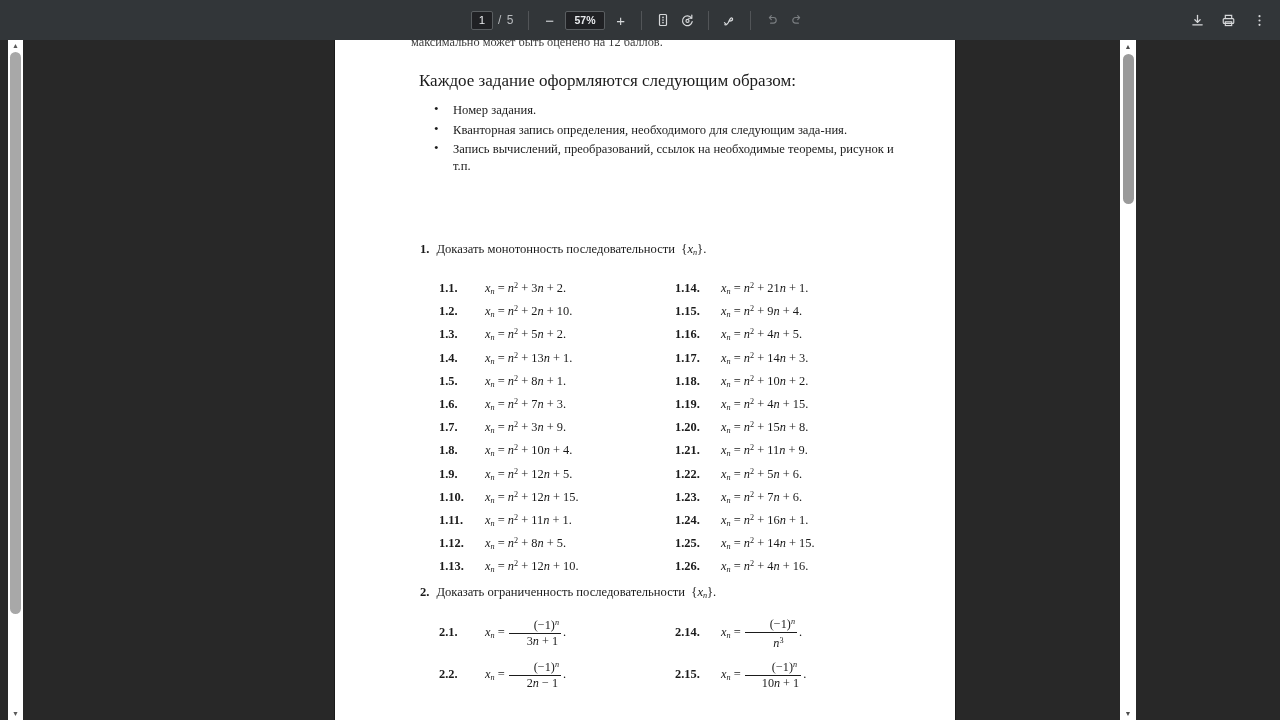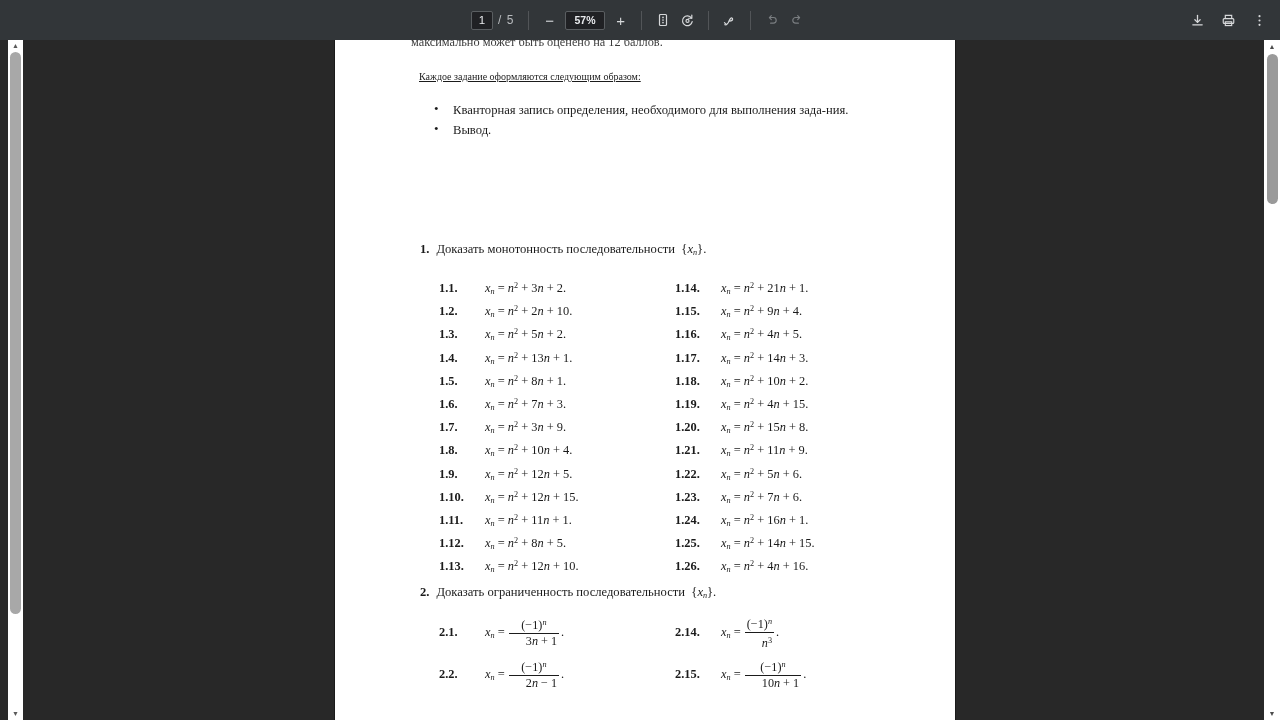--- a/index.html
+++ b/index.html
@@ -51,21 +51,21 @@
     background: #202124; border: 1px solid #5a5e61; border-radius: 2px;
     color: #e8eaed; font-size: 10.5px; font-weight: bold;
     display: flex; align-items: center; justify-content: center;
     margin: 0 3px;
   }
   .tb-btn svg { display:block; }
 
   
   #viewer {
     position: absolute; top: 40px; left: 0;
-    width: 1280px; height: 680px;
+    width: 1136px; height: 680px;
     background: #282828;
     padding-left: 43px;
   }
   
   #left-scrollbar {
     position: absolute; left: 8px; top: 0;
     width: 15px; height: 680px;
     background: #ffffff;
     display: flex; flex-direction: column; align-items: center;
   }
@@ -108,22 +108,21 @@
     padding: 0 28px;
     width: 620px;
   }
   
   .clipped-line {
     position: absolute; top: -5px; left: 76px;
     font-size: 12.3px; color: #3b3b3b;
   }
   .para {
     position: absolute; top: 31px; left: 84px;
-    font-size: 10px;
-    text-decoration: underline;
+    font-size: 17px;
   }
   ul.bullets {
     position: absolute; top: 62px; left: 96px;
     list-style: none; font-size: 12.6px; width: 470px;
   }
   ul.bullets li {
     position: relative; padding-left: 22px; margin-bottom: 3.5px;
     line-height: 16.2px;
   }
   ul.bullets li::before {
@@ -151,21 +150,21 @@
   .mi { font-family: "Liberation Serif", serif; font-style: italic; }
   .mn, .mo { font-family: "Liberation Serif", serif; font-style: normal; }
   sub.sb { font-size: 8.2px; font-style: italic; vertical-align: -2px; }
   sup.sp { font-size: 8.2px; vertical-align: 4px; font-style: normal; }
   sup.spi { font-size: 8.2px; vertical-align: 4px; font-style: italic; }
   .frac {
     display: inline-flex; flex-direction: column;
     vertical-align: middle; text-align: center;
     margin: 0 1px; position: relative; top: -1px;
   }
-  .frac .numer { padding: 0 2px; font-size: 12.2px; line-height: 13px;}
+  .frac .numer { padding: 0 2px; font-size: 12.2px; line-height: 13px; margin-left: 23px;}
   .frac .bar { border-top: 1px solid #1b1b1b; height: 0; margin: 1px 0;}
   .frac .denom { padding: 0 2px; font-size: 12.2px; line-height: 13px; margin-left: 15px;}
   .eqline { display: inline-flex; align-items: center; }
   .after-dot { margin-left: 1px; }
 </style>
 </head>
 <body>
 
 <div id="toolbar">
 
@@ -281,22 +280,23 @@
   </div>
 
   <div id="page">
     <div class="doc">
 
       <div class="clipped-line">максимально может быть оценено на 12 баллов.</div>
 
       <div class="para">Каждое задание оформляются следующим образом:</div>
 
       <ul class="bullets">
-        <li>Кванторная запись определения, необходимого для выполнения зада-ния.</li>
-        <li>Вывод.</li>
+        <li>Номер задания.</li>
+        <li>Кванторная запись определения, необходимого для следующим зада-ния.</li>
+        <li>Запись вычислений, преобразований, ссылок на необходимые теоремы, рисунок и т.п.</li>
       </ul>
 
       <div class="sec" id="sec1-head" style="top:202px;">
         <span class="num">1.</span><span>Доказать монотонность последовательности</span>
         <span>&nbsp;{<span class="mi">x</span><sub class="sb">n</sub>}.</span>
       </div>
 
       <div id="sec1-left">
           <div class="probrow" style="top: 228px; left: 104px;"><span class="id">1.1.</span><span class="formula"><span class="mi">x</span><sub class="sb">n</sub><span class="mo"> = </span><span class="mi">n</span><sup class="sp">2</sup><span class="mo"> + </span><span class="mn">3</span><span class="mi">n</span><span class="mo"> + </span><span class="mn">2</span><span class="mo">.</span></span></div>
           <div class="probrow" style="top: 251.2px; left: 104px;"><span class="id">1.2.</span><span class="formula"><span class="mi">x</span><sub class="sb">n</sub><span class="mo"> = </span><span class="mi">n</span><sup class="sp">2</sup><span class="mo"> + </span><span class="mn">2</span><span class="mi">n</span><span class="mo"> + </span><span class="mn">10</span><span class="mo">.</span></span></div>

